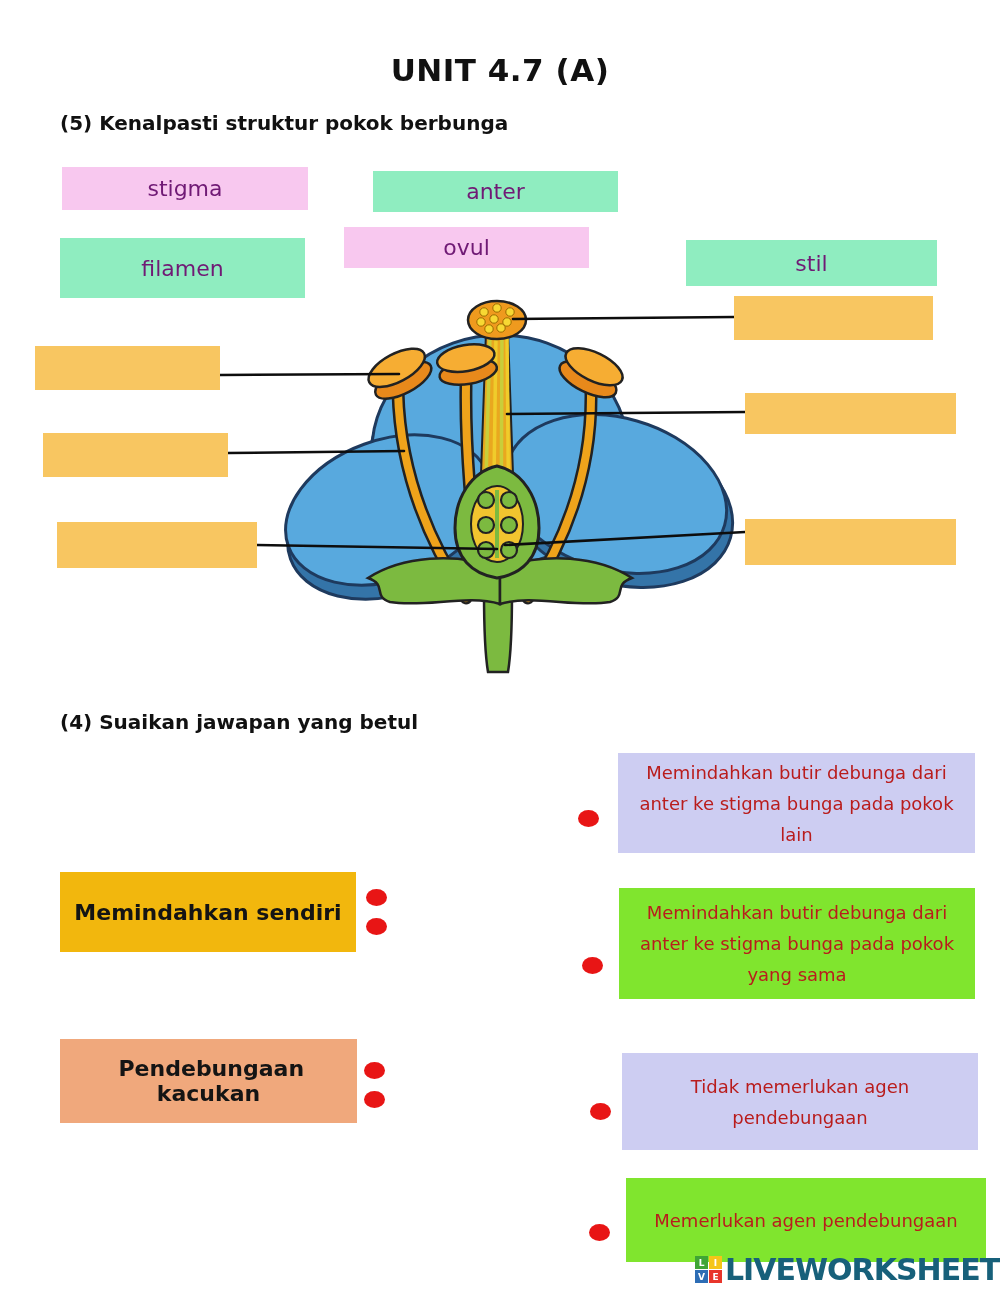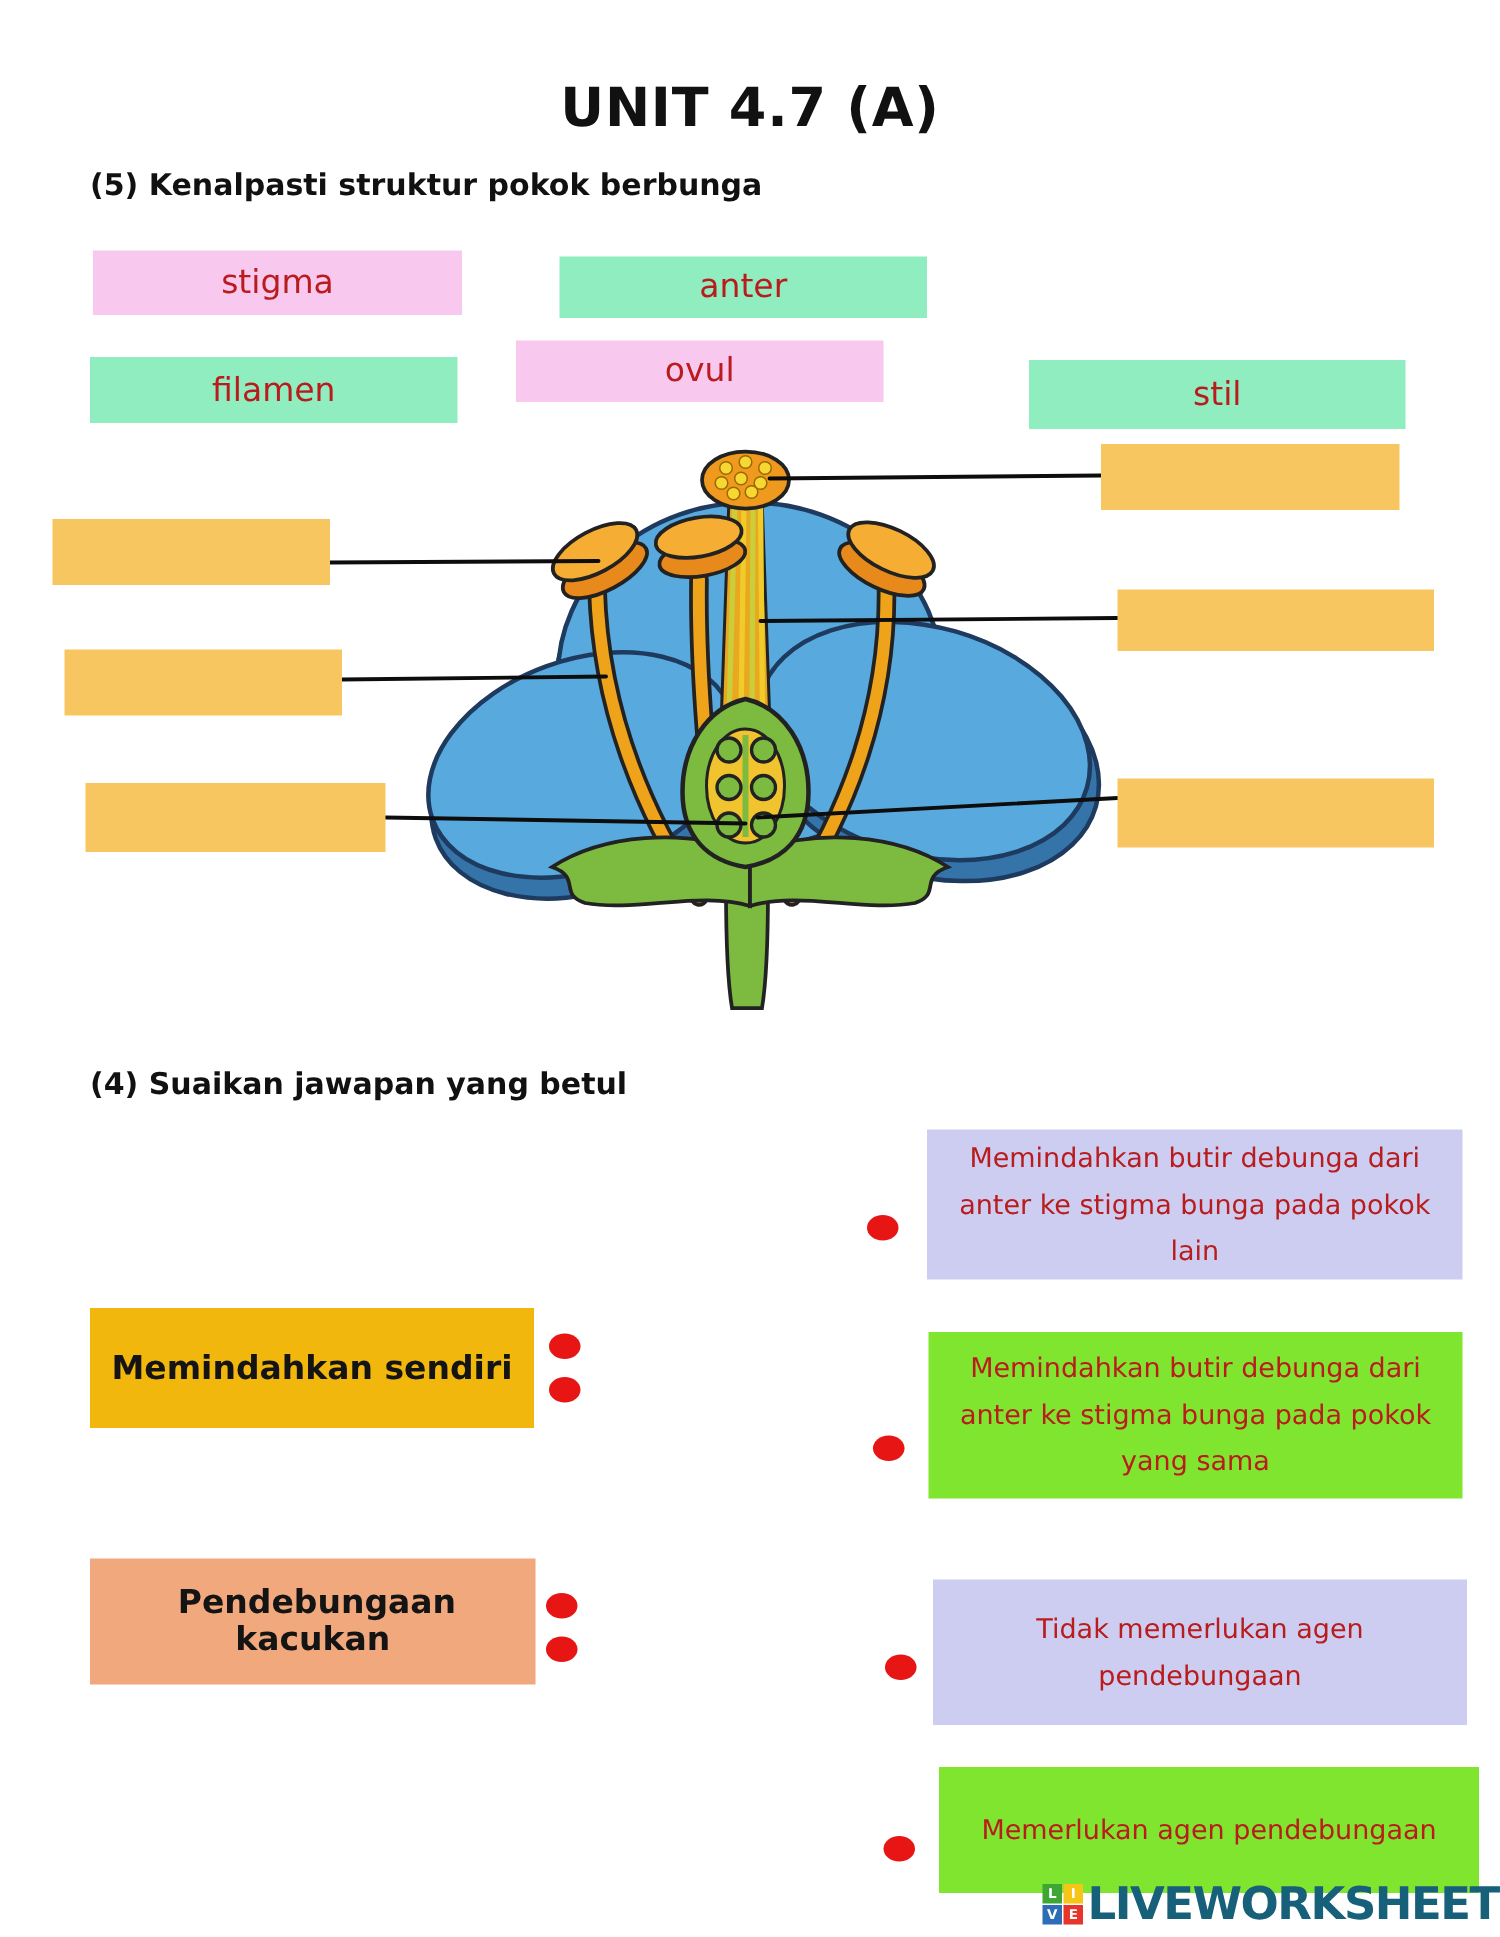--- a/index.html
+++ b/index.html
@@ -1,25 +1,25 @@
 <!DOCTYPE html>
 <html><head>
 <meta charset="utf-8">
 <style>
   html,body{margin:0;padding:0;background:#ffffff;}
   #page{position:relative;width:1000px;height:1291px;background:#ffffff;overflow:hidden;
         font-family:"DejaVu Sans",sans-serif;color:#111;}
   .abs{position:absolute;}
   
-  #title{left:0;top:52px;width:1000px;text-align:center;font-size:36px;font-weight:700;letter-spacing:.5px;}
+  #title{left:0;top:52px;width:1000px;text-align:center;font-size:31px;font-weight:700;letter-spacing:.5px;}
   .section-heading{font-size:20px;font-weight:700;}
   #h1{left:60px;top:111px;}
   #h2{left:60px;top:710px;}
   
-  .ribbon{display:flex;align-items:center;justify-content:center;font-size:22px;color:#b91c1c;}
+  .ribbon{display:flex;align-items:center;justify-content:center;font-size:22px;color:#701a75;}
   .ribbon.pink{background:#F8C8EF;}
   .ribbon.green{background:#8FEDC0;}
   
   .answer-box{background:#F8C661;}
   
   .match-left{display:flex;align-items:center;justify-content:center;text-align:center;
               font-size:22px;font-weight:700;color:#141414;}
   .match-left.gold{background:#F2B70D;}
   .match-left.salmon{background:#F0A87C;}
   .match-right{display:flex;align-items:center;justify-content:center;text-align:center;
@@ -43,21 +43,21 @@
 
   <div id="title" class="abs">UNIT 4.7 (A)</div>
   <div id="h1" class="abs section-heading">(5) Kenalpasti struktur pokok berbunga</div>
 
   <div class="abs ribbon pink" style="left:62px;top:167px;width:246px;height:43px;">
       <span>stigma</span>
     </div>
   <div class="abs ribbon green" style="left:373px;top:171px;width:245px;height:41px;">
       <span>anter</span>
     </div>
-  <div class="abs ribbon green" style="left:60px;top:238px;width:245px;height:44px;">
+  <div class="abs ribbon green" style="left:60px;top:238px;width:245px;height:60px;">
       <span>filamen</span>
     </div>
   <div class="abs ribbon pink" style="left:344px;top:227px;width:245px;height:41px;">
       <span>ovul</span>
     </div>
   <div class="abs ribbon green" style="left:686px;top:240px;width:251px;height:46px;">
       <span>stil</span>
     </div>
 
   <svg class="abs" style="left:0;top:280px;" width="1000" height="400" viewBox="0 280 1000 400">

